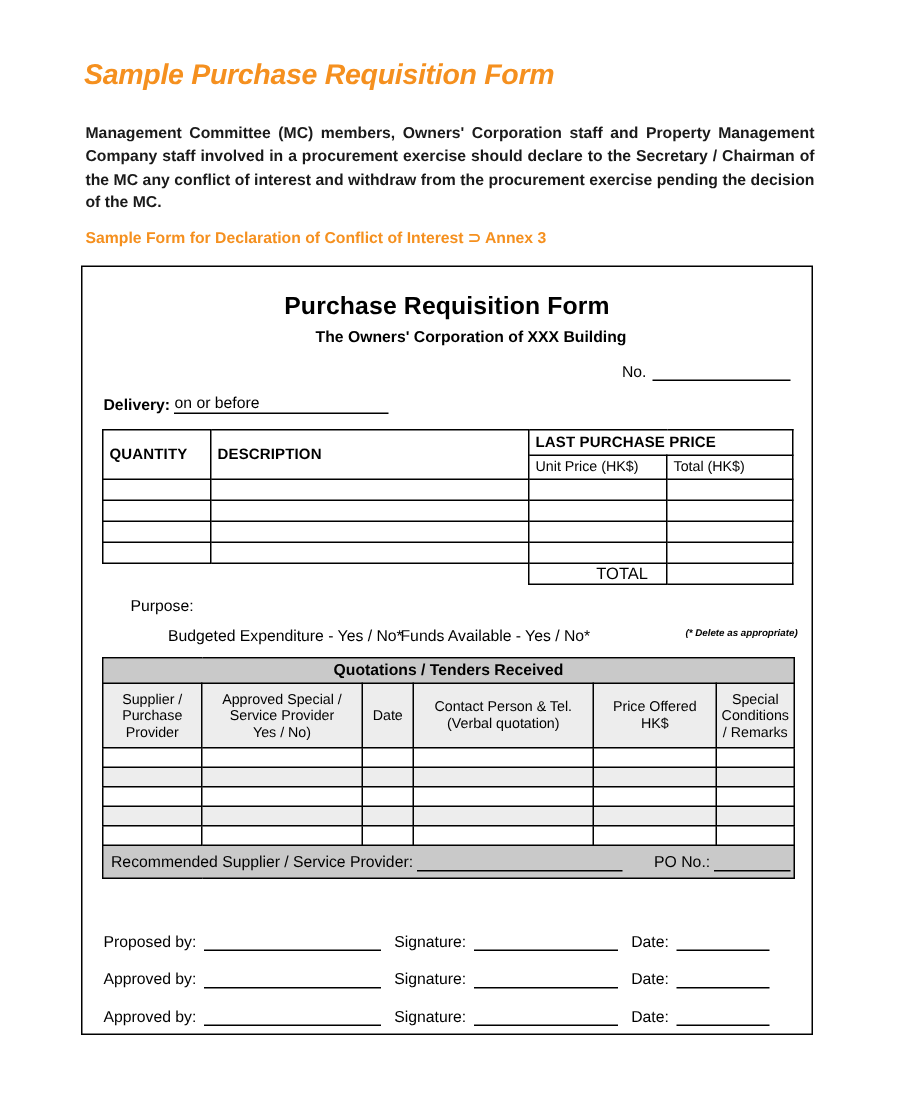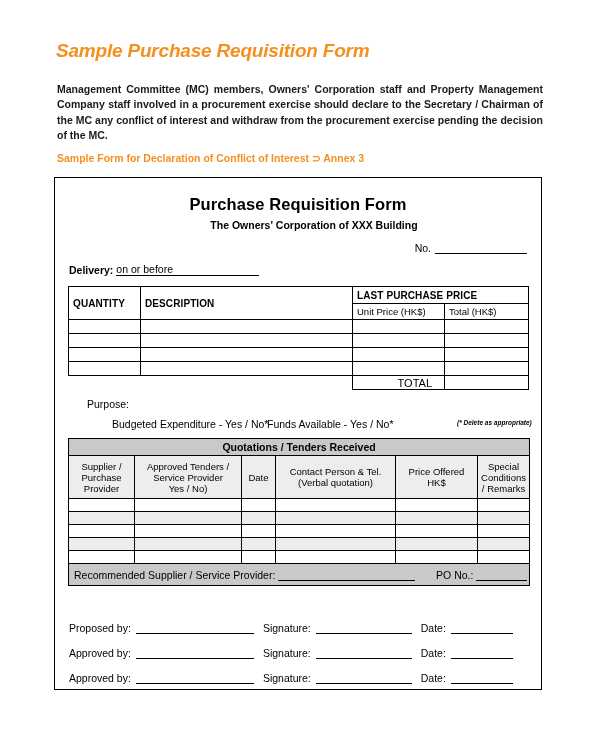--- a/index.html
+++ b/index.html
@@ -389,21 +389,21 @@
           <tr>
             <td class="band" colspan="6">Quotations / Tenders Received</td>
           </tr>
           <tr>
             <td class="colhdr">
               <span>Supplier /</span><br>
               <span>Purchase</span><br>
               <span>Provider</span>
             </td>
             <td class="colhdr">
-              <span>Approved Tenders /</span><br>
+              <span>Approved Special /</span><br>
               <span>Service Provider</span><br>
               <span>Yes / No)</span>
             </td>
             <td class="colhdr">
               <span>Date</span>
             </td>
             <td class="colhdr">
               <span>Contact Person &amp; Tel.</span><br>
               <span>(Verbal quotation)</span>
             </td>

